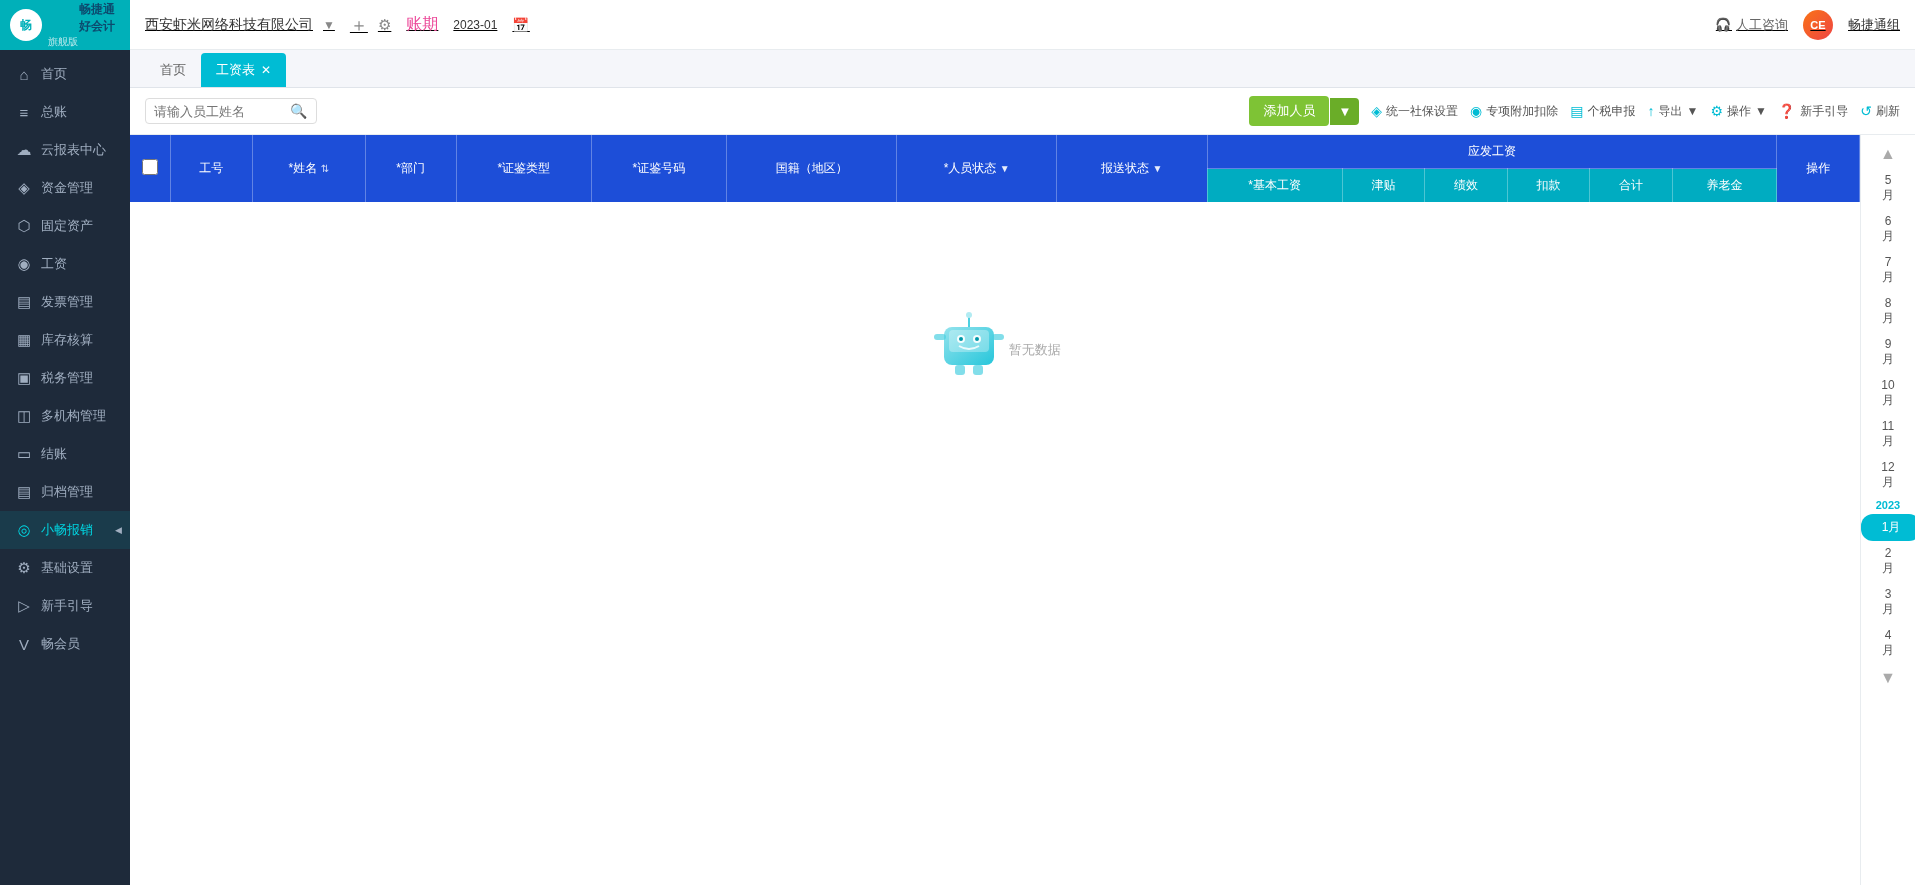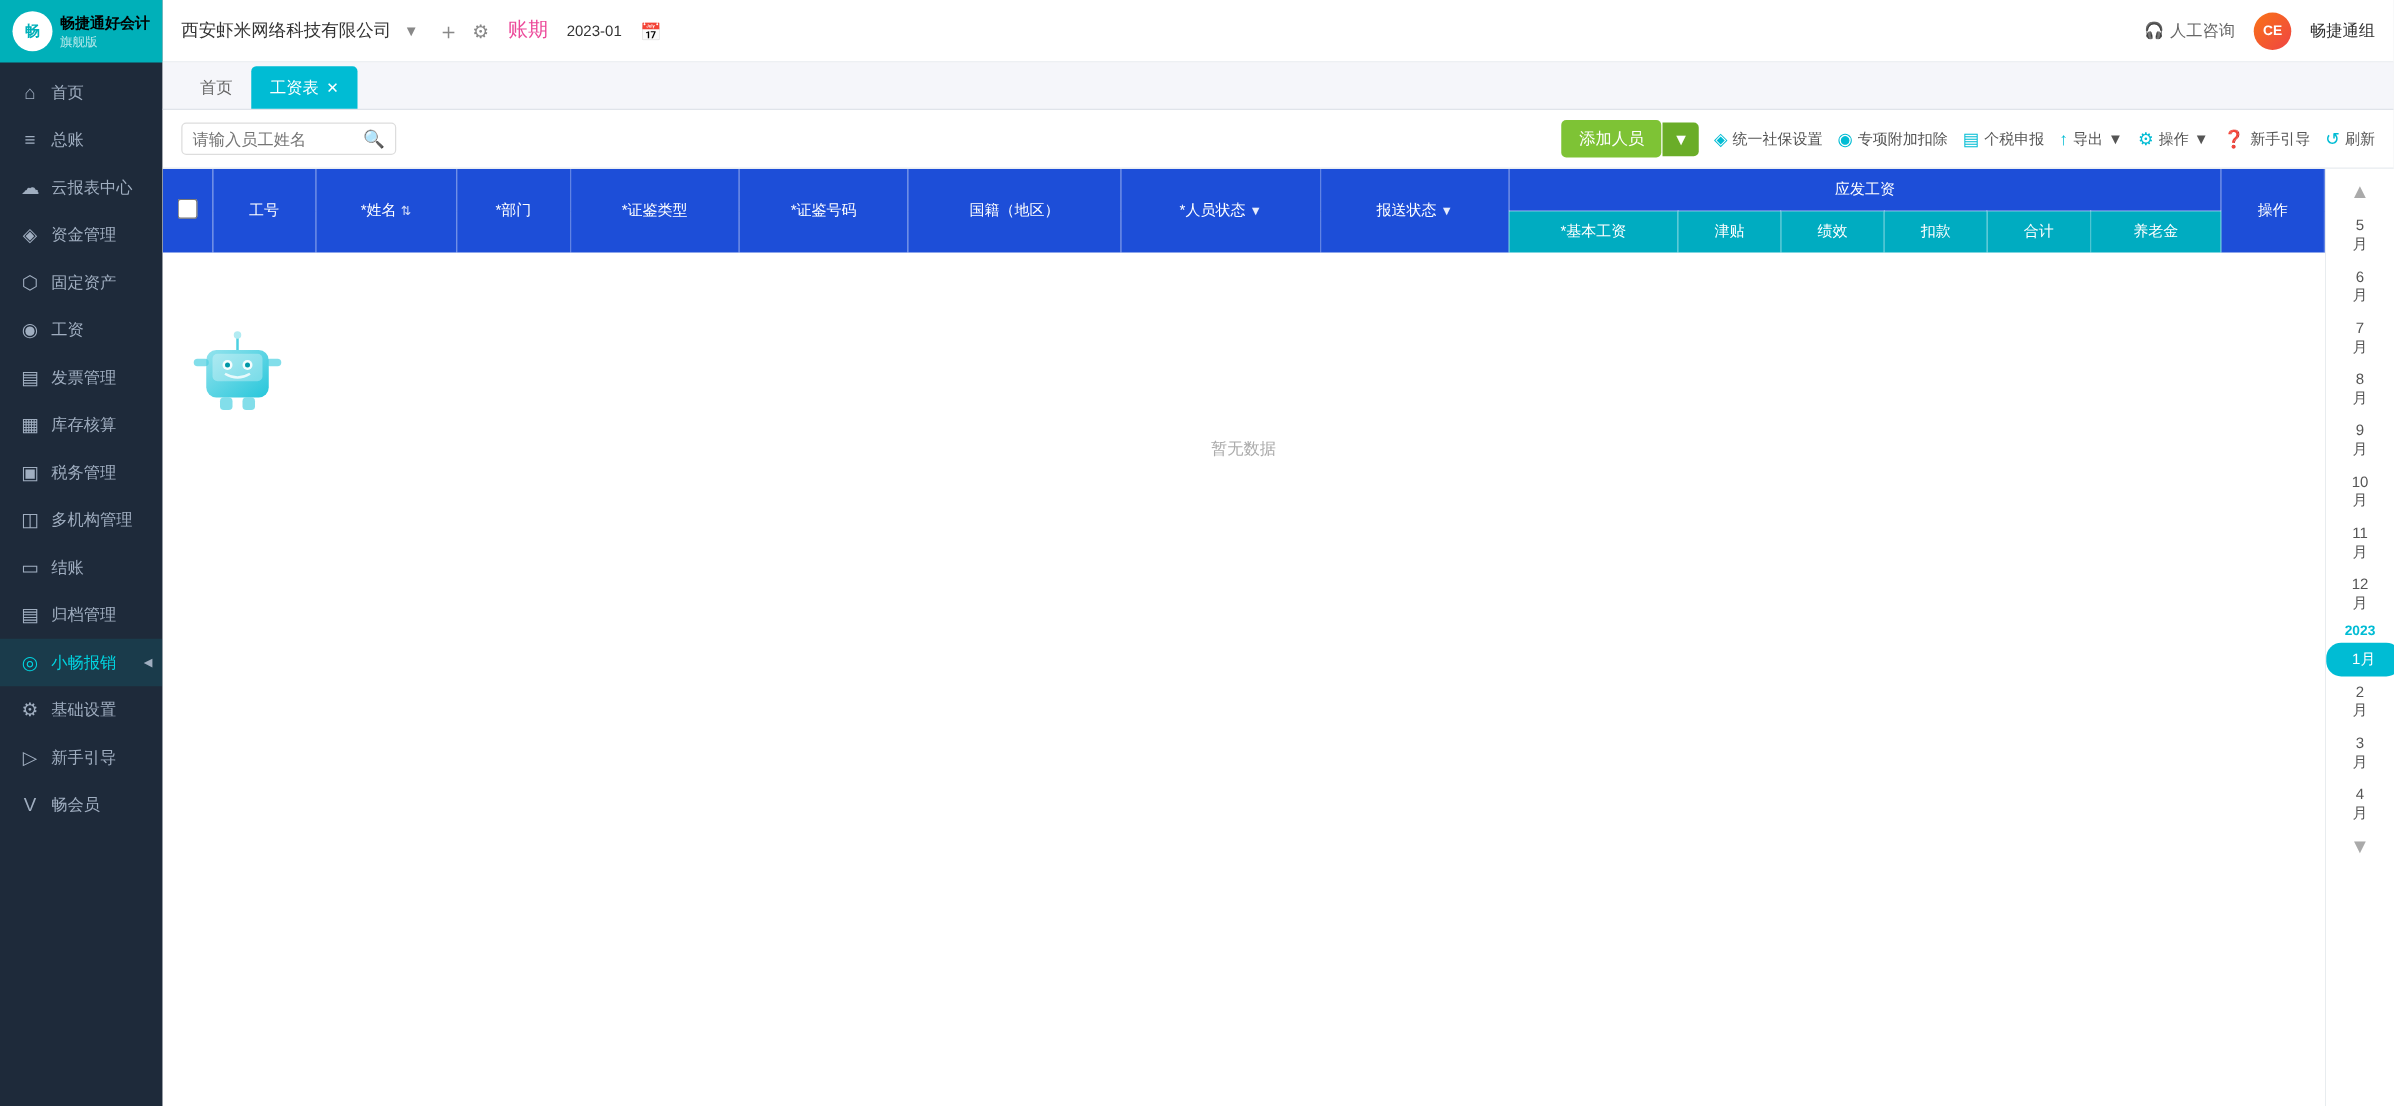--- a/index.html
+++ b/index.html
@@ -14,21 +14,21 @@
     .nav-item { display: flex; align-items: center; gap: 8px; padding: 10px 15px; color: #a0aec0; cursor: pointer; font-size: 13px; transition: all 0.2s; }
     .nav-item.active { color: #00d4e0; background: rgba(0,212,224,0.1); }
     .nav-item .nav-icon { font-size: 15px; width: 18px; text-align: center; }
     .nav-item.has-submenu { position: relative; }
     .nav-item.has-submenu::after { content: '◀'; font-size: 9px; position: absolute; right: 8px; color: #a0aec0; }
 
     
     .main { flex: 1; display: flex; flex-direction: column; overflow: hidden; }
 
     
-    .topbar { background: #fff; height: 50px; display: flex; align-items: center; padding: 16px 15px; border-bottom: 1px solid #e8ecef; gap: 10px; flex-shrink: 0; }
+    .topbar { background: #fff; height: 50px; display: flex; align-items: center; padding: 16px 15px; border-bottom: 1px solid #e8ecef; gap: 10px; flex-shrink: 0; text-decoration: underline; }
     .company-name { font-size: 14px; color: #333; font-weight: 500; }
     .company-dropdown { color: #888; font-size: 12px; cursor: pointer; }
     .topbar-plus { color: #888; font-size: 18px; cursor: pointer; margin-left: 5px; }
     .topbar-gear { color: #888; font-size: 15px; cursor: pointer; }
     .period-label { color: #ec4899; font-size: 16px; margin-left: 5px; }
     .period-value { color: #333; font-size: 12px; font-weight: 500; }
     .period-cal { color: #888; font-size: 14px; cursor: pointer; }
     .topbar-right { margin-left: auto; display: flex; align-items: center; gap: 15px; }
     .service-btn { display: flex; align-items: center; gap: 4px; color: #666; font-size: 13px; cursor: pointer; }
     .user-avatar { width: 30px; height: 30px; border-radius: 50%; background: linear-gradient(135deg, #f97316, #ef4444); display: flex; align-items: center; justify-content: center; color: #fff; font-size: 11px; font-weight: bold; }
@@ -56,42 +56,42 @@
     .salary-table { width: 100%; border-collapse: collapse; }
     .salary-table th { background: #1d4ed8; color: #fff; padding: 8px 10px; text-align: center; font-size: 12px; font-weight: normal; border-right: 1px solid rgba(255,255,255,0.3); white-space: nowrap; }
     .salary-table th.sub-header { background: #00acc1; }
     .salary-table td { padding: 8px 10px; text-align: center; font-size: 12px; border-bottom: 1px solid #f0f0f0; border-right: 1px solid #f0f0f0; color: #333; }
     .checkbox-th { width: 40px; }
     .table-checkbox { width: 16px; height: 16px; cursor: pointer; }
     .sort-icon { font-size: 10px; color: rgba(255,255,255,0.8); }
     .filter-icon { font-size: 10px; color: rgba(255,255,255,0.9); }
 
     
-    .empty-state { display: flex; flex-direction: column; justify-content: center; padding: 53px 20px; }
+    .empty-state { display: flex; align-items: center; justify-content: center; padding: 100px 20px; }
     .empty-text { color: #aaa; font-size: 13px; margin-top: 15px; }
 
     
     .month-panel { width: 55px; background: #fff; border-left: 1px solid #e8ecef; display: flex; flex-direction: column; align-items: center; padding: 5px 0; overflow-y: auto; flex-shrink: 0; }
     .month-panel::-webkit-scrollbar { width: 0; }
     .month-nav { color: #aaa; font-size: 16px; cursor: pointer; padding: 5px; }
     .month-item { font-size: 12px; color: #555; cursor: pointer; padding: 5px 20px; text-align: center; width: 100%; display: flex; align-items: center; justify-content: center; }
     .month-item.active { background: #00bcd4; color: #fff; border-radius: 12px; width: 60px; margin: 0 auto; }
     .month-year-label { font-size: 11px; color: #00bcd4; font-weight: bold; padding: 3px 5px; }
 
     
     .content-area { flex: 1; display: flex; flex-direction: column; overflow: hidden; position: relative; }
   </style>
 </head>
 <body>
 
 <div class="sidebar">
   <div class="sidebar-logo">
     <div class="logo-icon">畅</div>
     <div>
-      <div style="color:#000000;font-size:12px;font-weight:bold;">畅捷通好会计</div>
+      <div style="color:#0c4a6e;font-size:12px;font-weight:bold;margin-left:31px;">畅捷通好会计</div>
       <div style="color:rgba(255,255,255,0.7);font-size:10px;">旗舰版</div>
     </div>
   </div>
   <div class="sidebar-nav">
     <div class="nav-item">
       <span class="nav-icon">⌂</span>
       <span>首页</span>
     </div>
     <div class="nav-item">
       <span class="nav-icon">≡</span>

